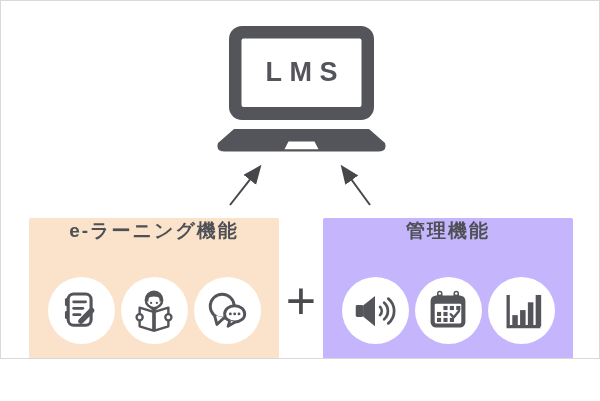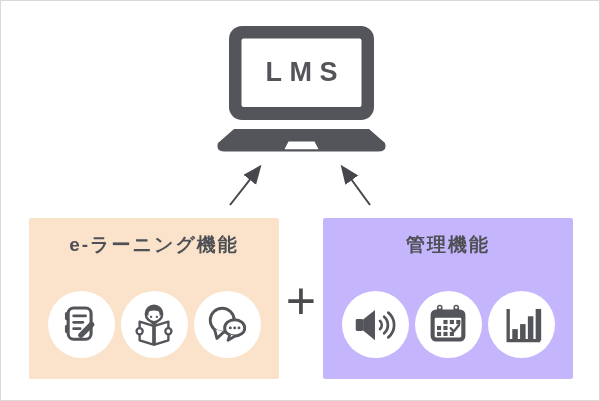--- a/index.html
+++ b/index.html
@@ -1,34 +1,34 @@
 <!DOCTYPE html>
 <html><head>
 <meta charset="utf-8">
 <style>
   html,body{margin:0;padding:0;background:#fff;}
   .frame{
-    position:relative;width:600px;height:401px;box-sizing:border-box;
+    position:relative;width:600px;height:359px;box-sizing:border-box;
     border:1px solid #d9d9d9;background:#ffffff;overflow:hidden;
     font-family:"Liberation Sans","DejaVu Sans",sans-serif;
   }
   .stage-svg{position:absolute;left:0;top:0;width:600px;height:401px;}
   .lms-label{
     position:absolute;left:240px;top:37px;width:121px;height:69px;
     display:flex;align-items:center;justify-content:center;
     font-size:27px;font-weight:700;letter-spacing:0.28em;text-indent:0.28em;
     color:#54555a;
   }
   .panel{
     position:absolute;top:217px;width:250px;height:161px;border-radius:2px;
   }
   .panel-left{left:28px;background:#fae3ca;}
   .panel-right{left:322px;background:#c4b5fd;}
   .panel-title{
-    padding-top:14px;text-align:center;font-size:19px;line-height:26px;
+    text-align:center;font-size:19px;line-height:26px;
     font-weight:700;letter-spacing:2px;color:#4f5055;
   }
   .icon-row{
     margin-top:33px;display:flex;justify-content:center;gap:6px;
   }
   .icon-circle{
     width:67px;height:67px;border-radius:50%;background:#ffffff;
     display:flex;align-items:center;justify-content:center;flex:0 0 auto;
   }
   .icon-circle svg{display:block;}

